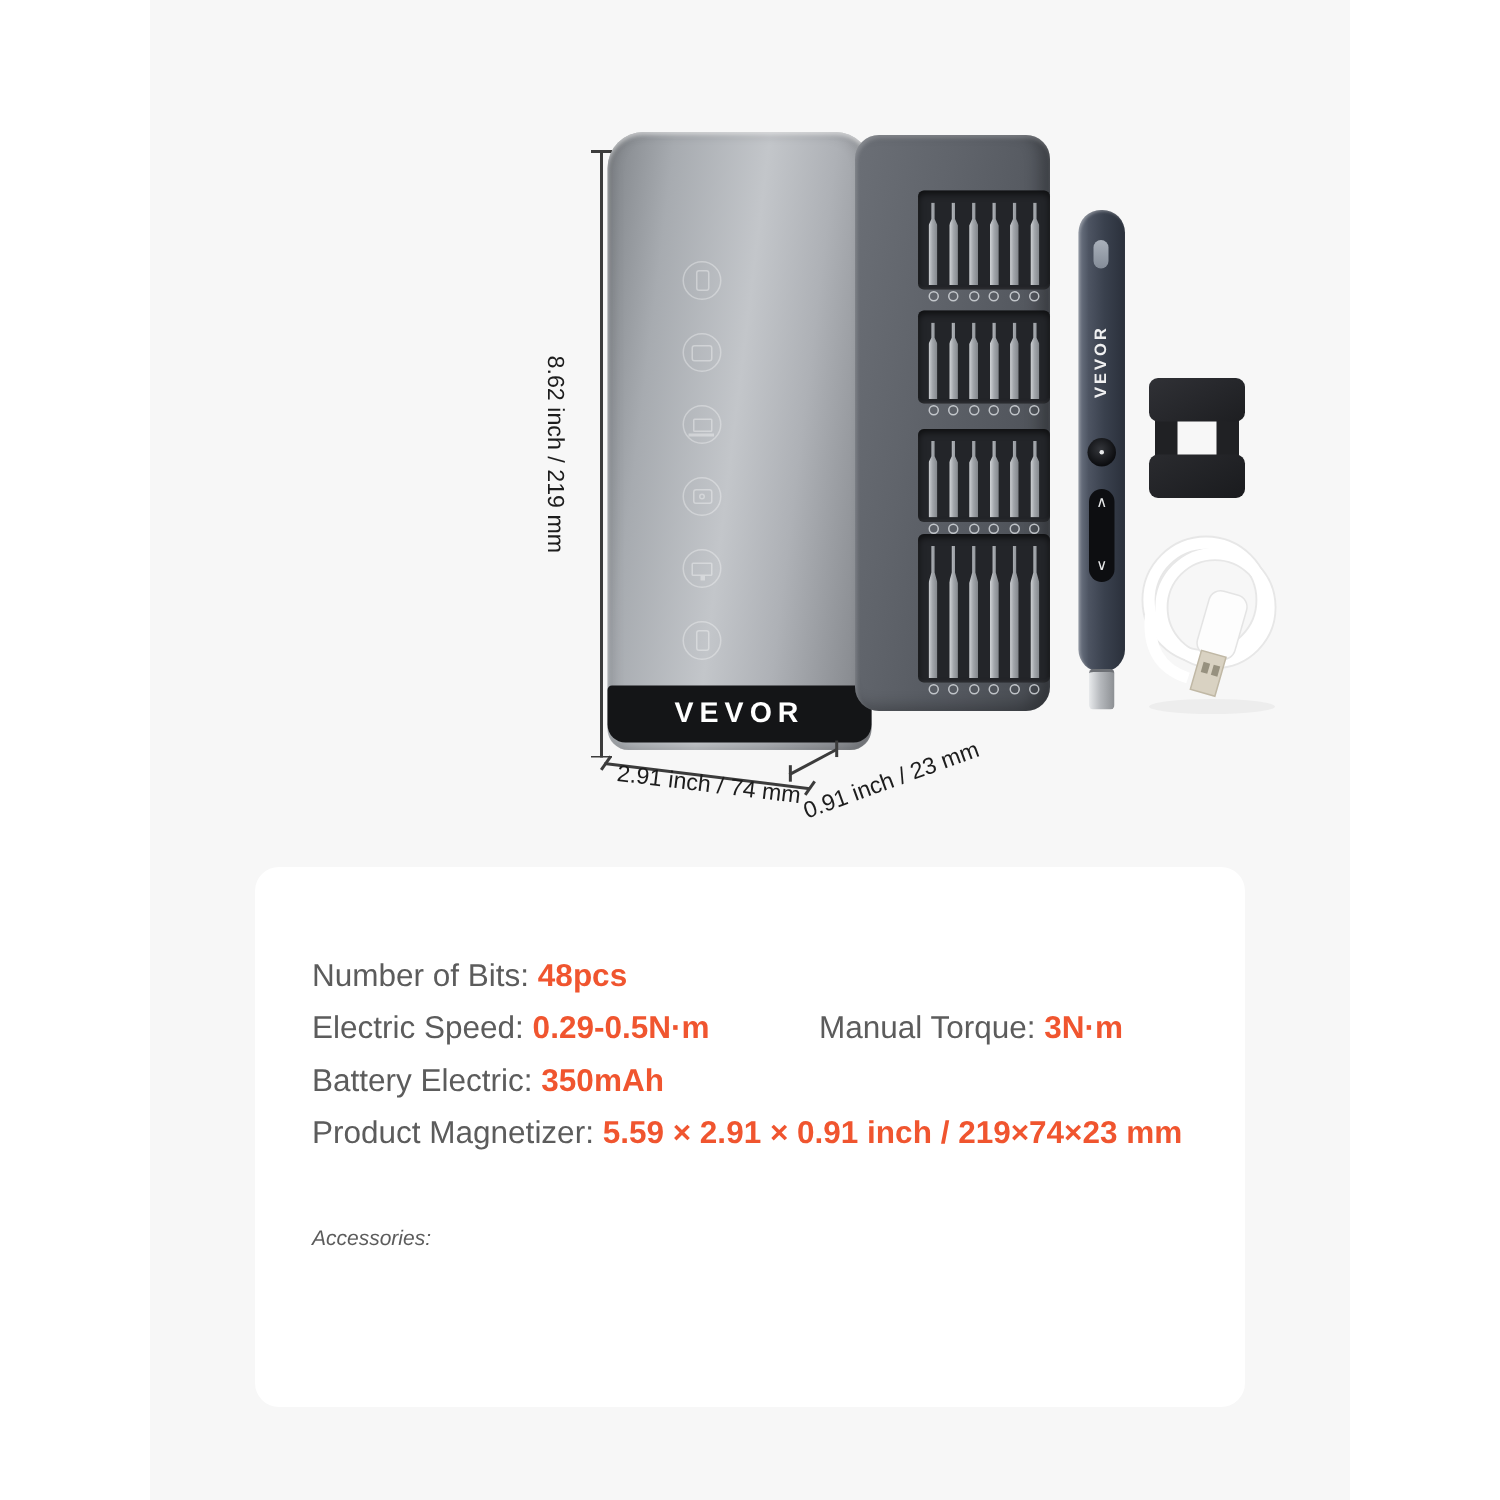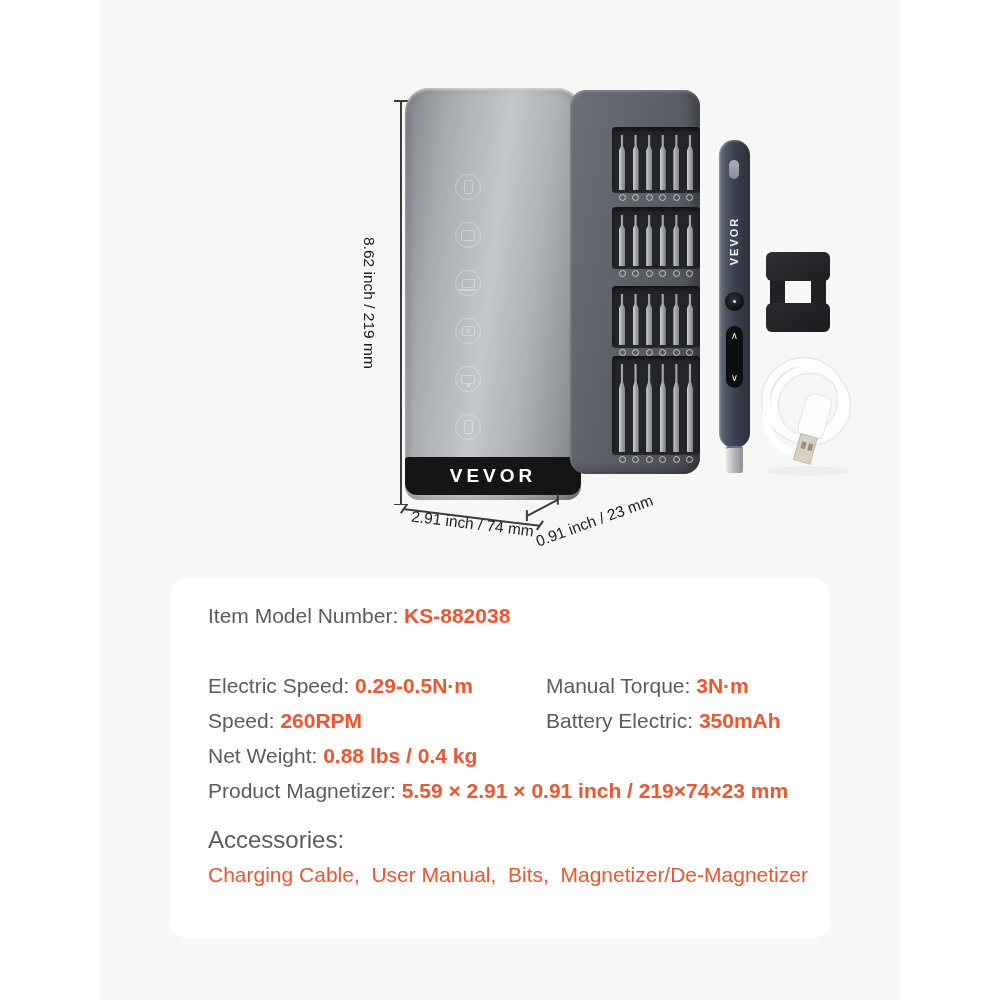--- a/index.html
+++ b/index.html
@@ -88,21 +88,21 @@
 
   
   .usb{position:absolute;left:648px;top:348px;}
 
   
   .panel{position:absolute;left:170px;top:578px;width:660px;height:360px;background:#ffffff;border-radius:16px;}
   .spec-grid{padding:20px 26px 0 38px;}
   .spec-row{display:grid;grid-template-columns:338px 1fr;height:35px;align-items:center;font-size:21px;white-space:nowrap;}
   .lbl{color:#5c5c5c;}
   .val{color:#f0552f;font-weight:bold;}
-  .acc-label{margin:14px 0 0 38px;height:35px;display:flex;align-items:center;font-size:24px;color:#5c5c5c;}
+  .acc-label{margin:34px 0 0 38px;height:35px;display:flex;align-items:center;font-size:14px;color:#5c5c5c;font-style:italic;}
   .acc-value{margin-left:38px;height:35px;display:flex;align-items:center;font-size:21px;color:#f0552f;white-space:nowrap;}
 </style>
 </head>
 <body>
 
 <div class="page">
   <div class="canvas">
 
     <div class="dim-line dim-h"></div>
     <div class="dim-h-label">8.62 inch / 219 mm</div>
@@ -239,37 +239,31 @@
         <rect x="53.5" y="88" width="17" height="27" fill="#d9d2c2" stroke="#c0b8a5"></rect>
         <rect x="57" y="95" width="4.5" height="7" fill="#97917f"></rect>
         <rect x="64" y="95" width="4.5" height="7" fill="#97917f"></rect>
       </g>
     </svg>
   </div>
 
   <div class="panel">
     <div class="spec-grid">
       <div class="spec-row">
-        <div><span class="lbl">Item Model Number: </span><span class="val">KS-882038</span></div>
-      </div>
-      <div class="spec-row">
+      </div>
+      <div class="spec-row">
+        <div><span class="lbl">Number of Bits: </span><span class="val">48pcs</span></div>
       </div>
       <div class="spec-row">
         <div><span class="lbl">Electric Speed: </span><span class="val">0.29-0.5N·m</span></div>
         <div><span class="lbl">Manual Torque: </span><span class="val">3N·m</span></div>
       </div>
       <div class="spec-row">
-        <div><span class="lbl">Speed: </span><span class="val">260RPM</span></div>
         <div><span class="lbl">Battery Electric: </span><span class="val">350mAh</span></div>
-      </div>
-      <div class="spec-row">
-        <div><span class="lbl">Net Weight: </span><span class="val">0.88 lbs / 0.4 kg</span></div>
-        <div></div>
       </div>
       <div class="spec-row">
         <div><span class="lbl">Product Magnetizer: </span><span class="val">5.59 × 2.91 × 0.91 inch / 219×74×23 mm</span></div>
         <div></div>
       </div>
     </div>
     <div class="acc-label">Accessories:</div>
-    <div class="acc-value">Charging Cable,&nbsp; User Manual,&nbsp; Bits,&nbsp; Magnetizer/De-Magnetizer</div>
   </div>
 </div>
 
 </body></html>

